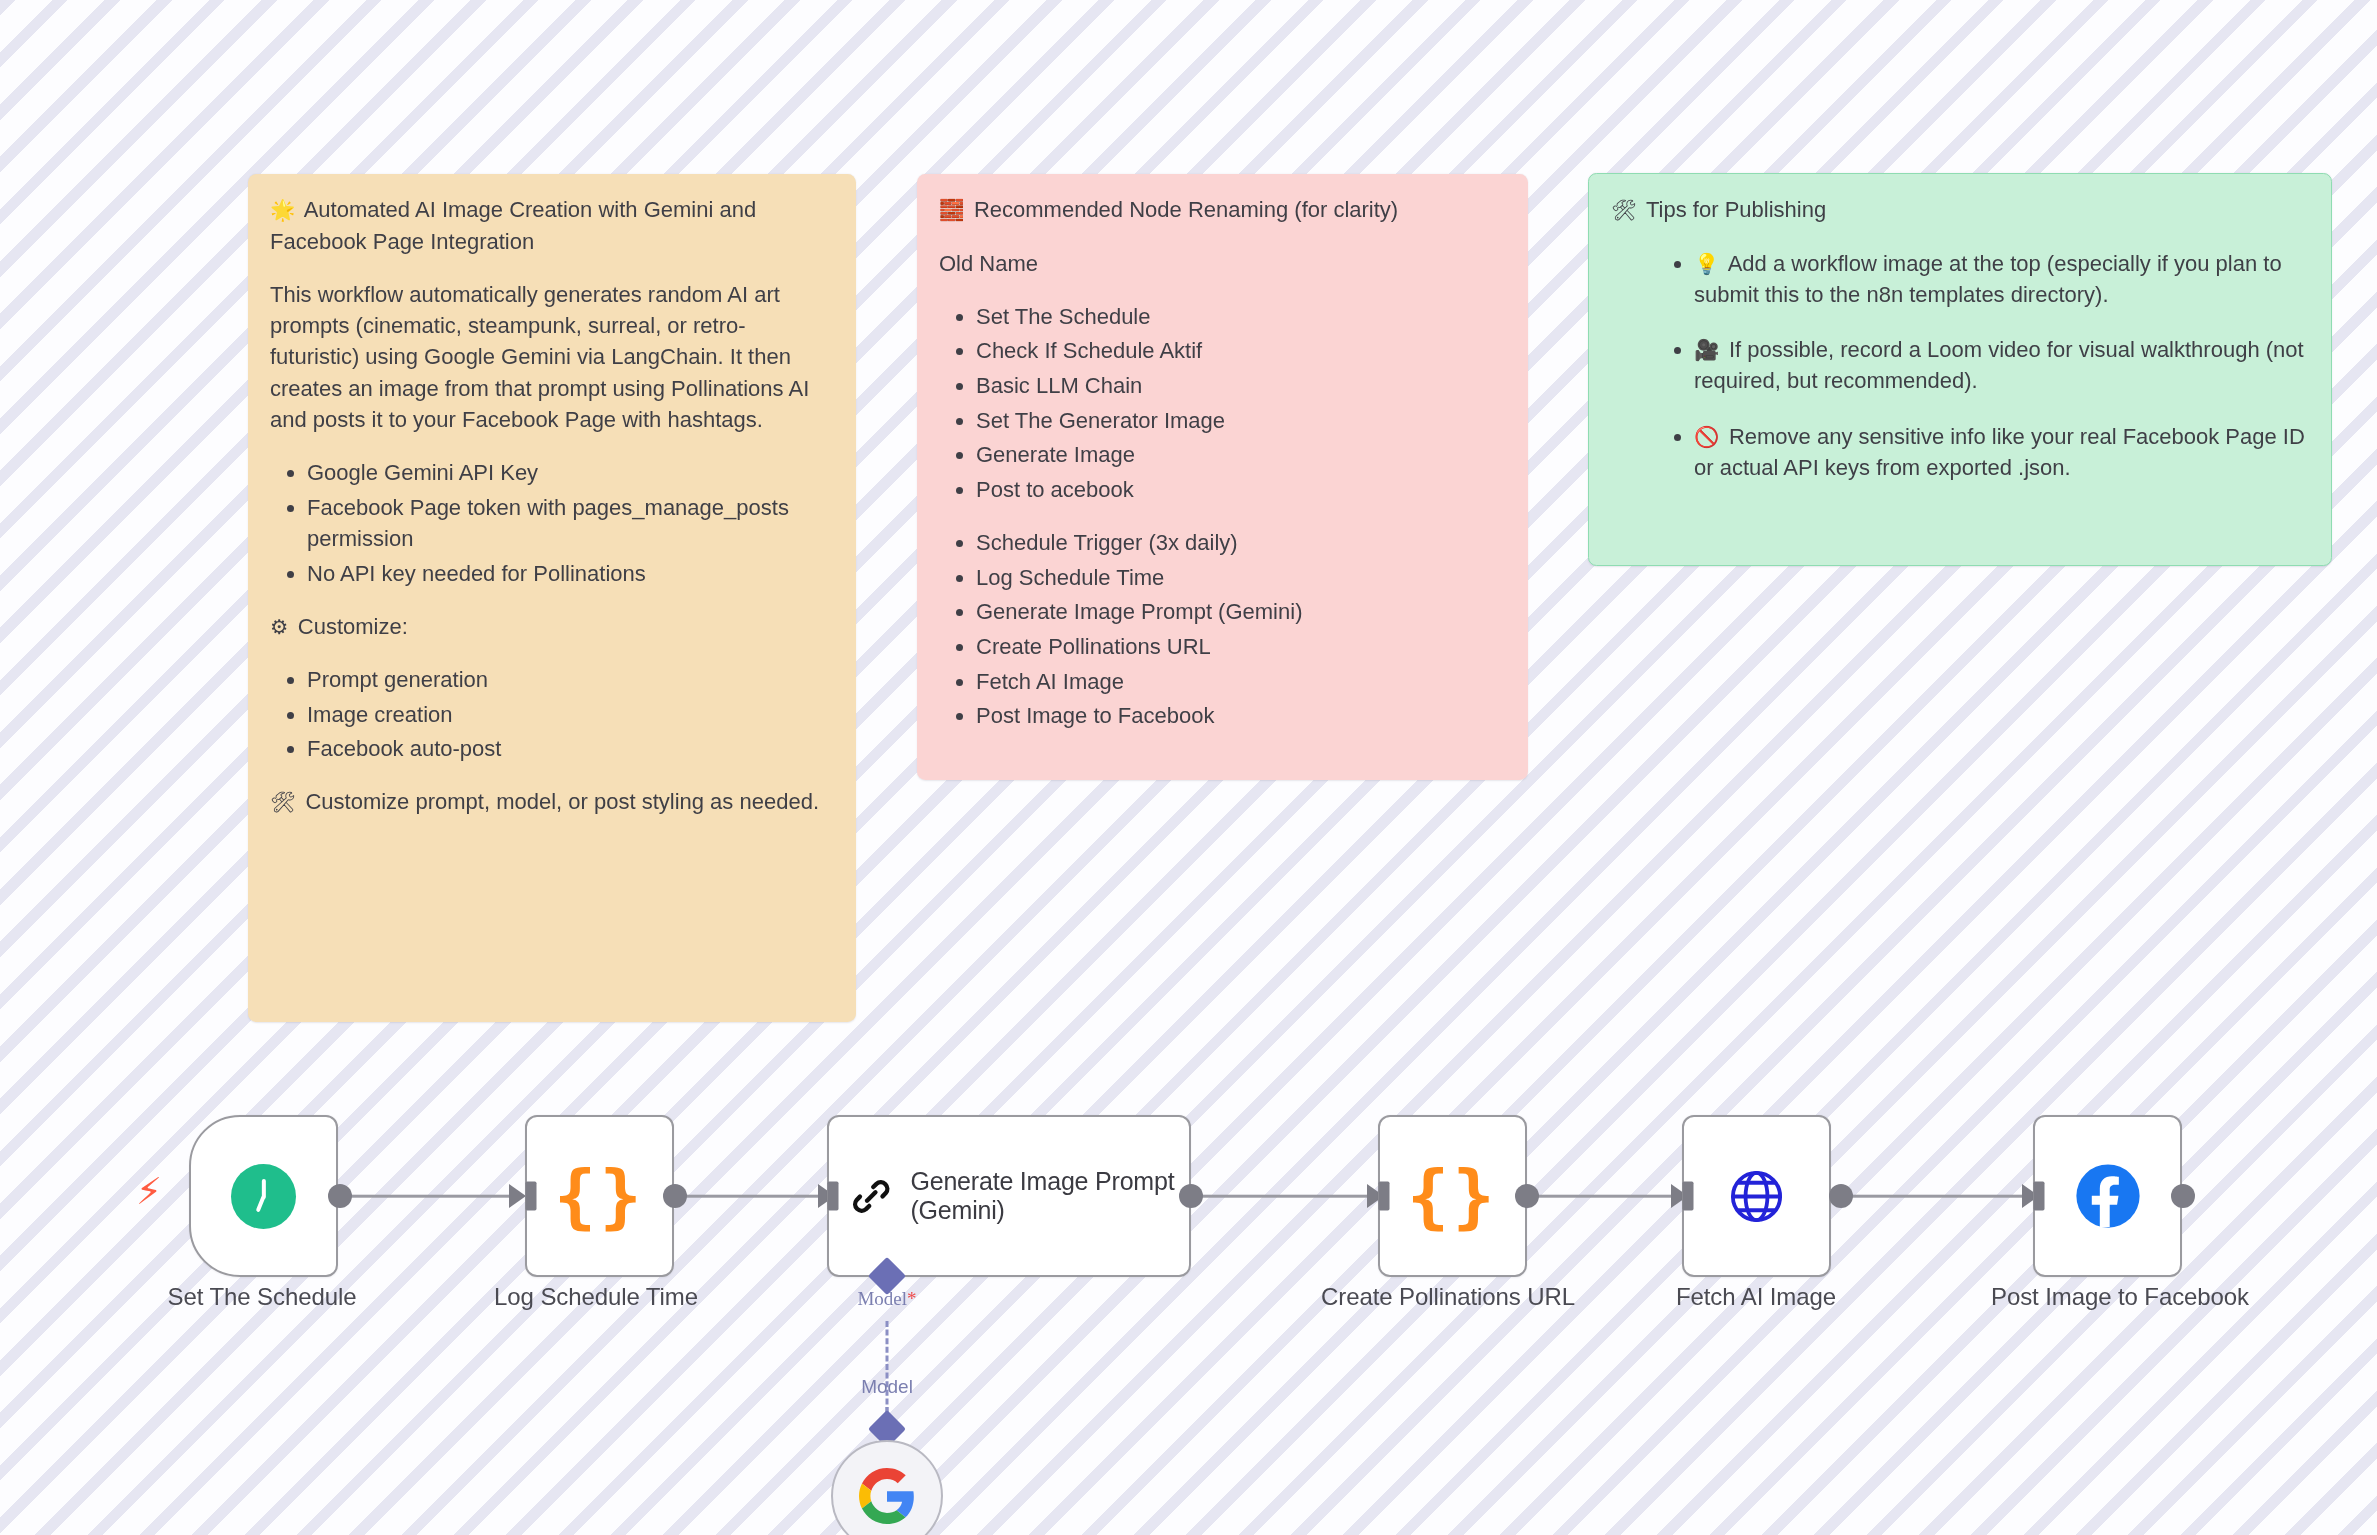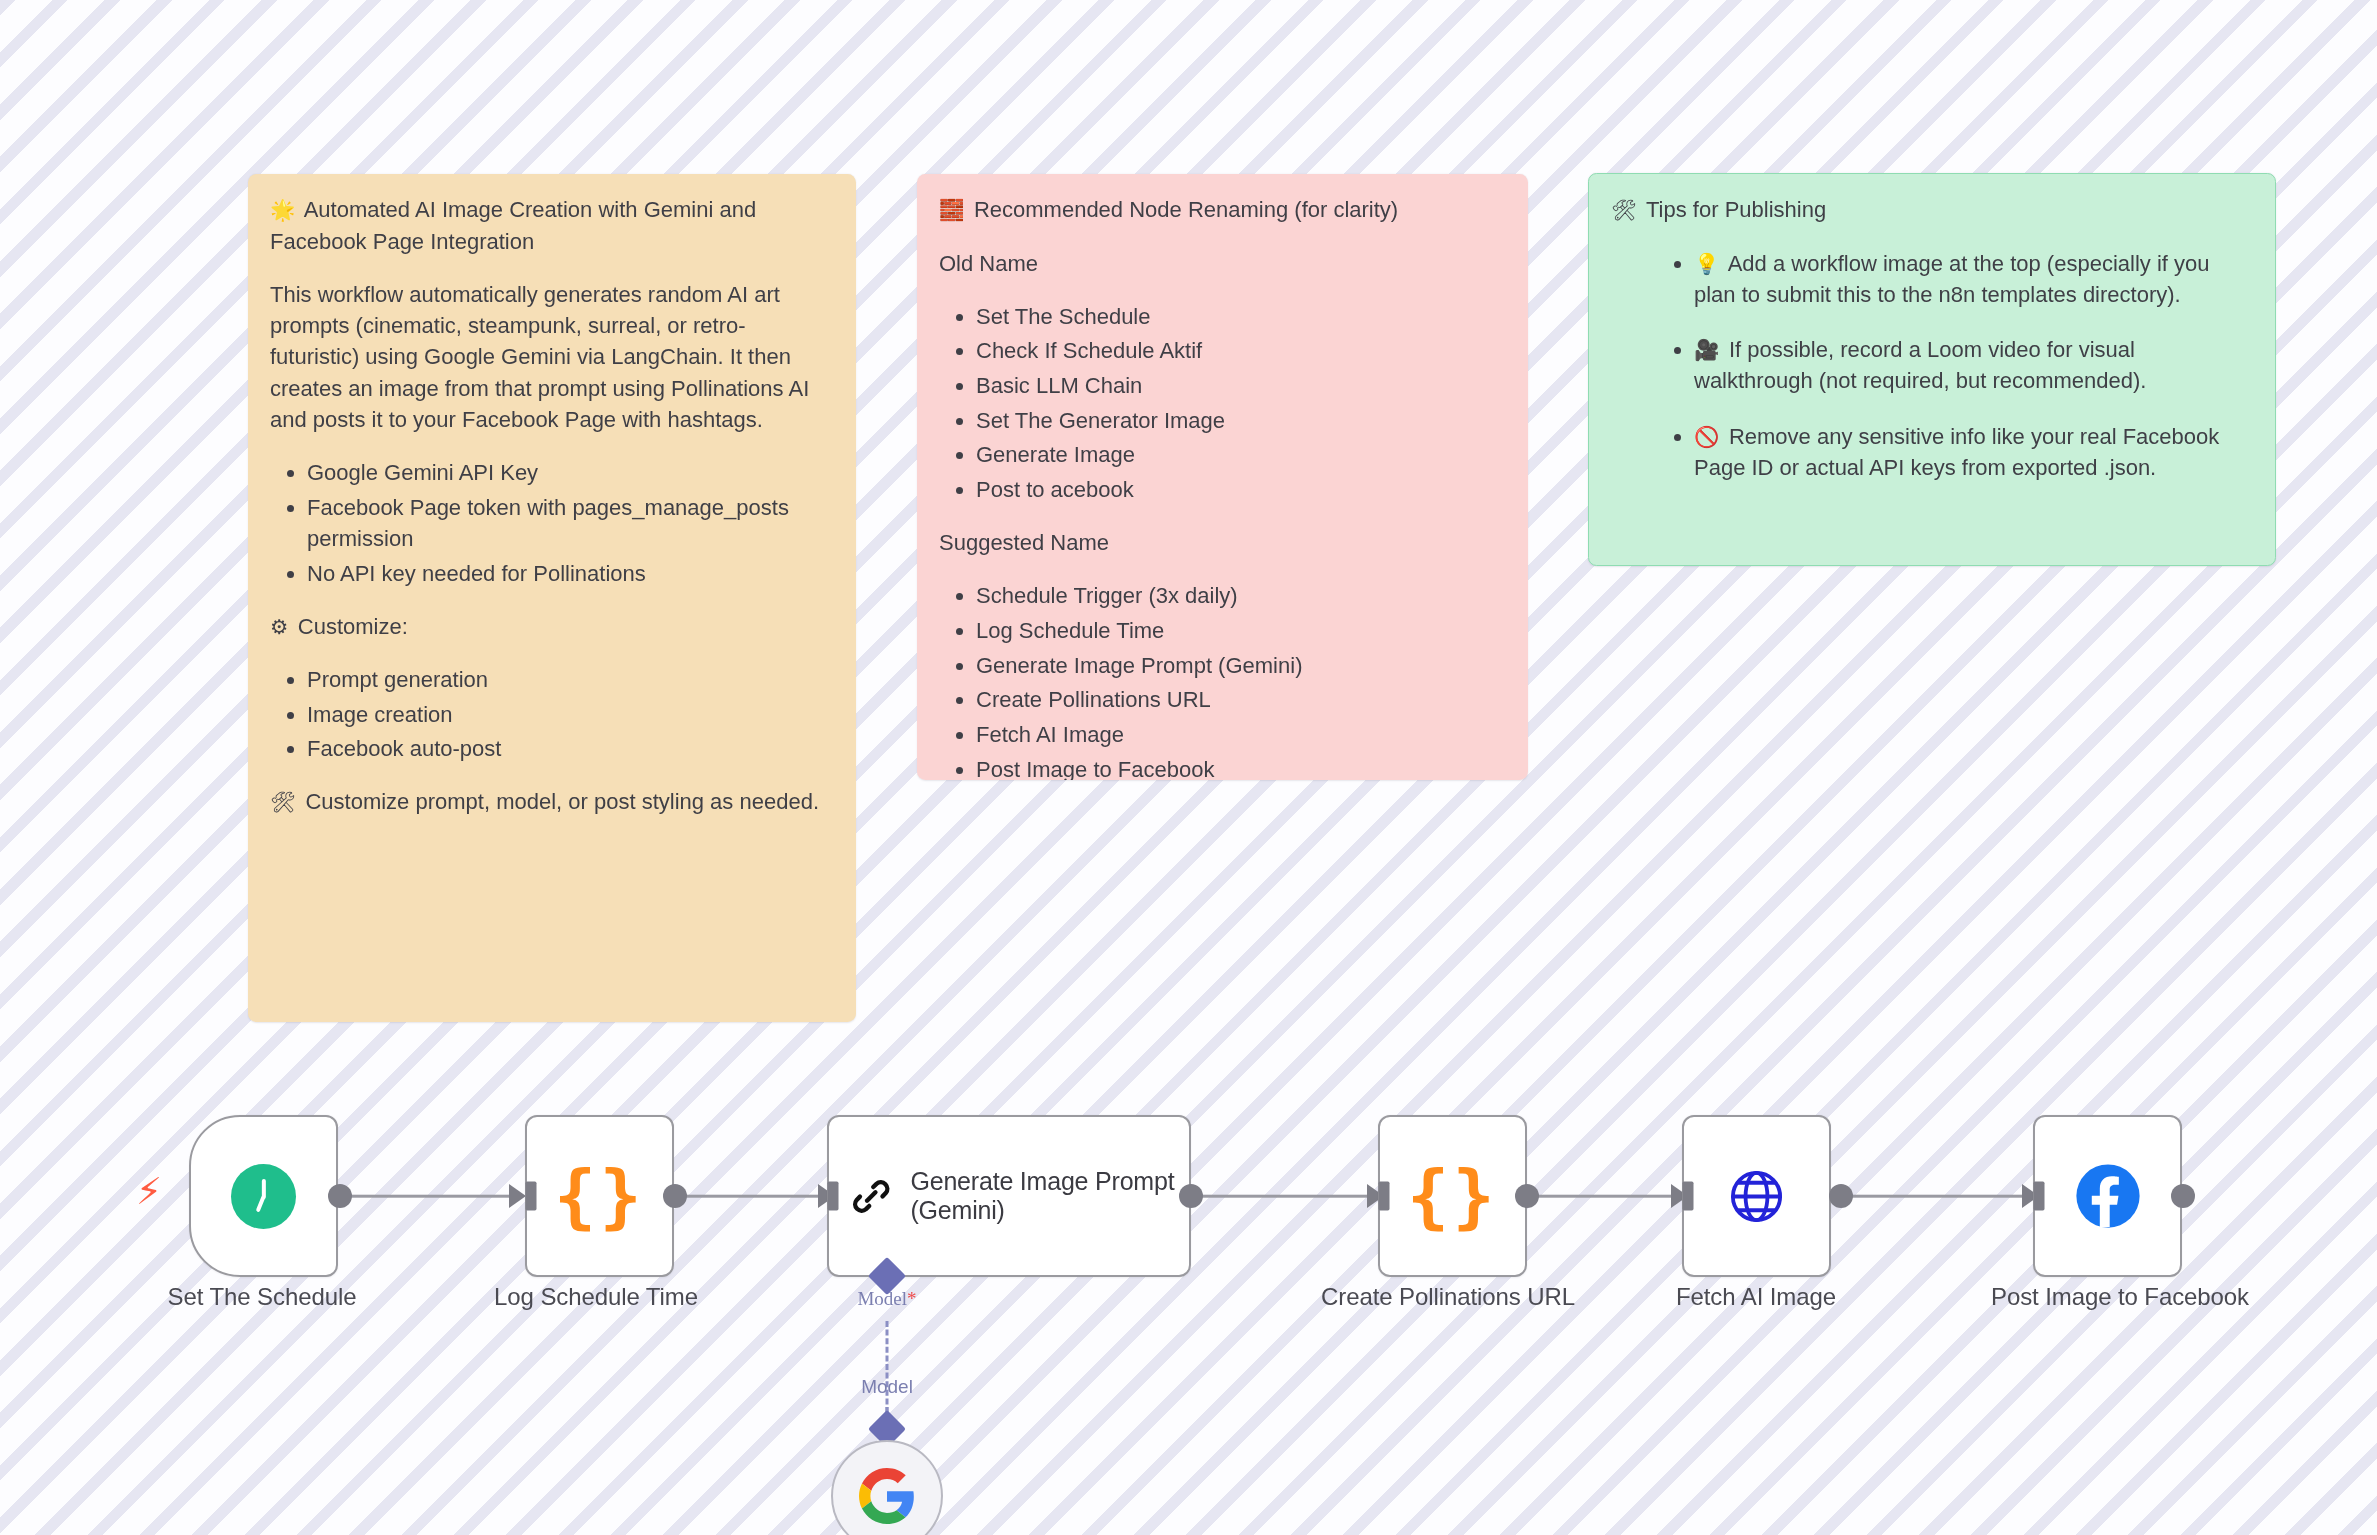--- a/index.html
+++ b/index.html
@@ -61,21 +61,21 @@
     width: 608px; height: 848px;
     background: #f6dfb7;
   }
   #note-rename {
     left: 917px; top: 174px;
     width: 611px; height: 606px;
     background: #fbd4d3;
   }
   #note-tips {
     left: 1588px; top: 173px;
-    width: 688px; height: 393px;
+    width: 744px; height: 393px;
     background: #c8f0d8;
     border: 0.9px solid #8fdcb2;
   }
   #note-tips ul { padding-left: 39px; }
   #note-tips li { margin-bottom: 24px; margin-left: 44px; }
   #note-tips li:last-child { margin-bottom: 0; }
 
   
   #graph {
     position: absolute;
@@ -270,21 +270,20 @@
     </p>
     <p>Old Name</p>
     <ul>
       <li>Set The Schedule</li>
       <li>Check If Schedule Aktif</li>
       <li>Basic LLM Chain</li>
       <li>Set The Generator Image</li>
       <li>Generate Image</li>
       <li>Post to acebook</li>
     </ul>
-    <p>Suggested Name</p>
     <ul>
       <li>Schedule Trigger (3x daily)</li>
       <li>Log Schedule Time</li>
       <li>Generate Image Prompt (Gemini)</li>
       <li>Create Pollinations URL</li>
       <li>Fetch AI Image</li>
       <li>Post Image to Facebook</li>
     </ul>
   </div>
 

